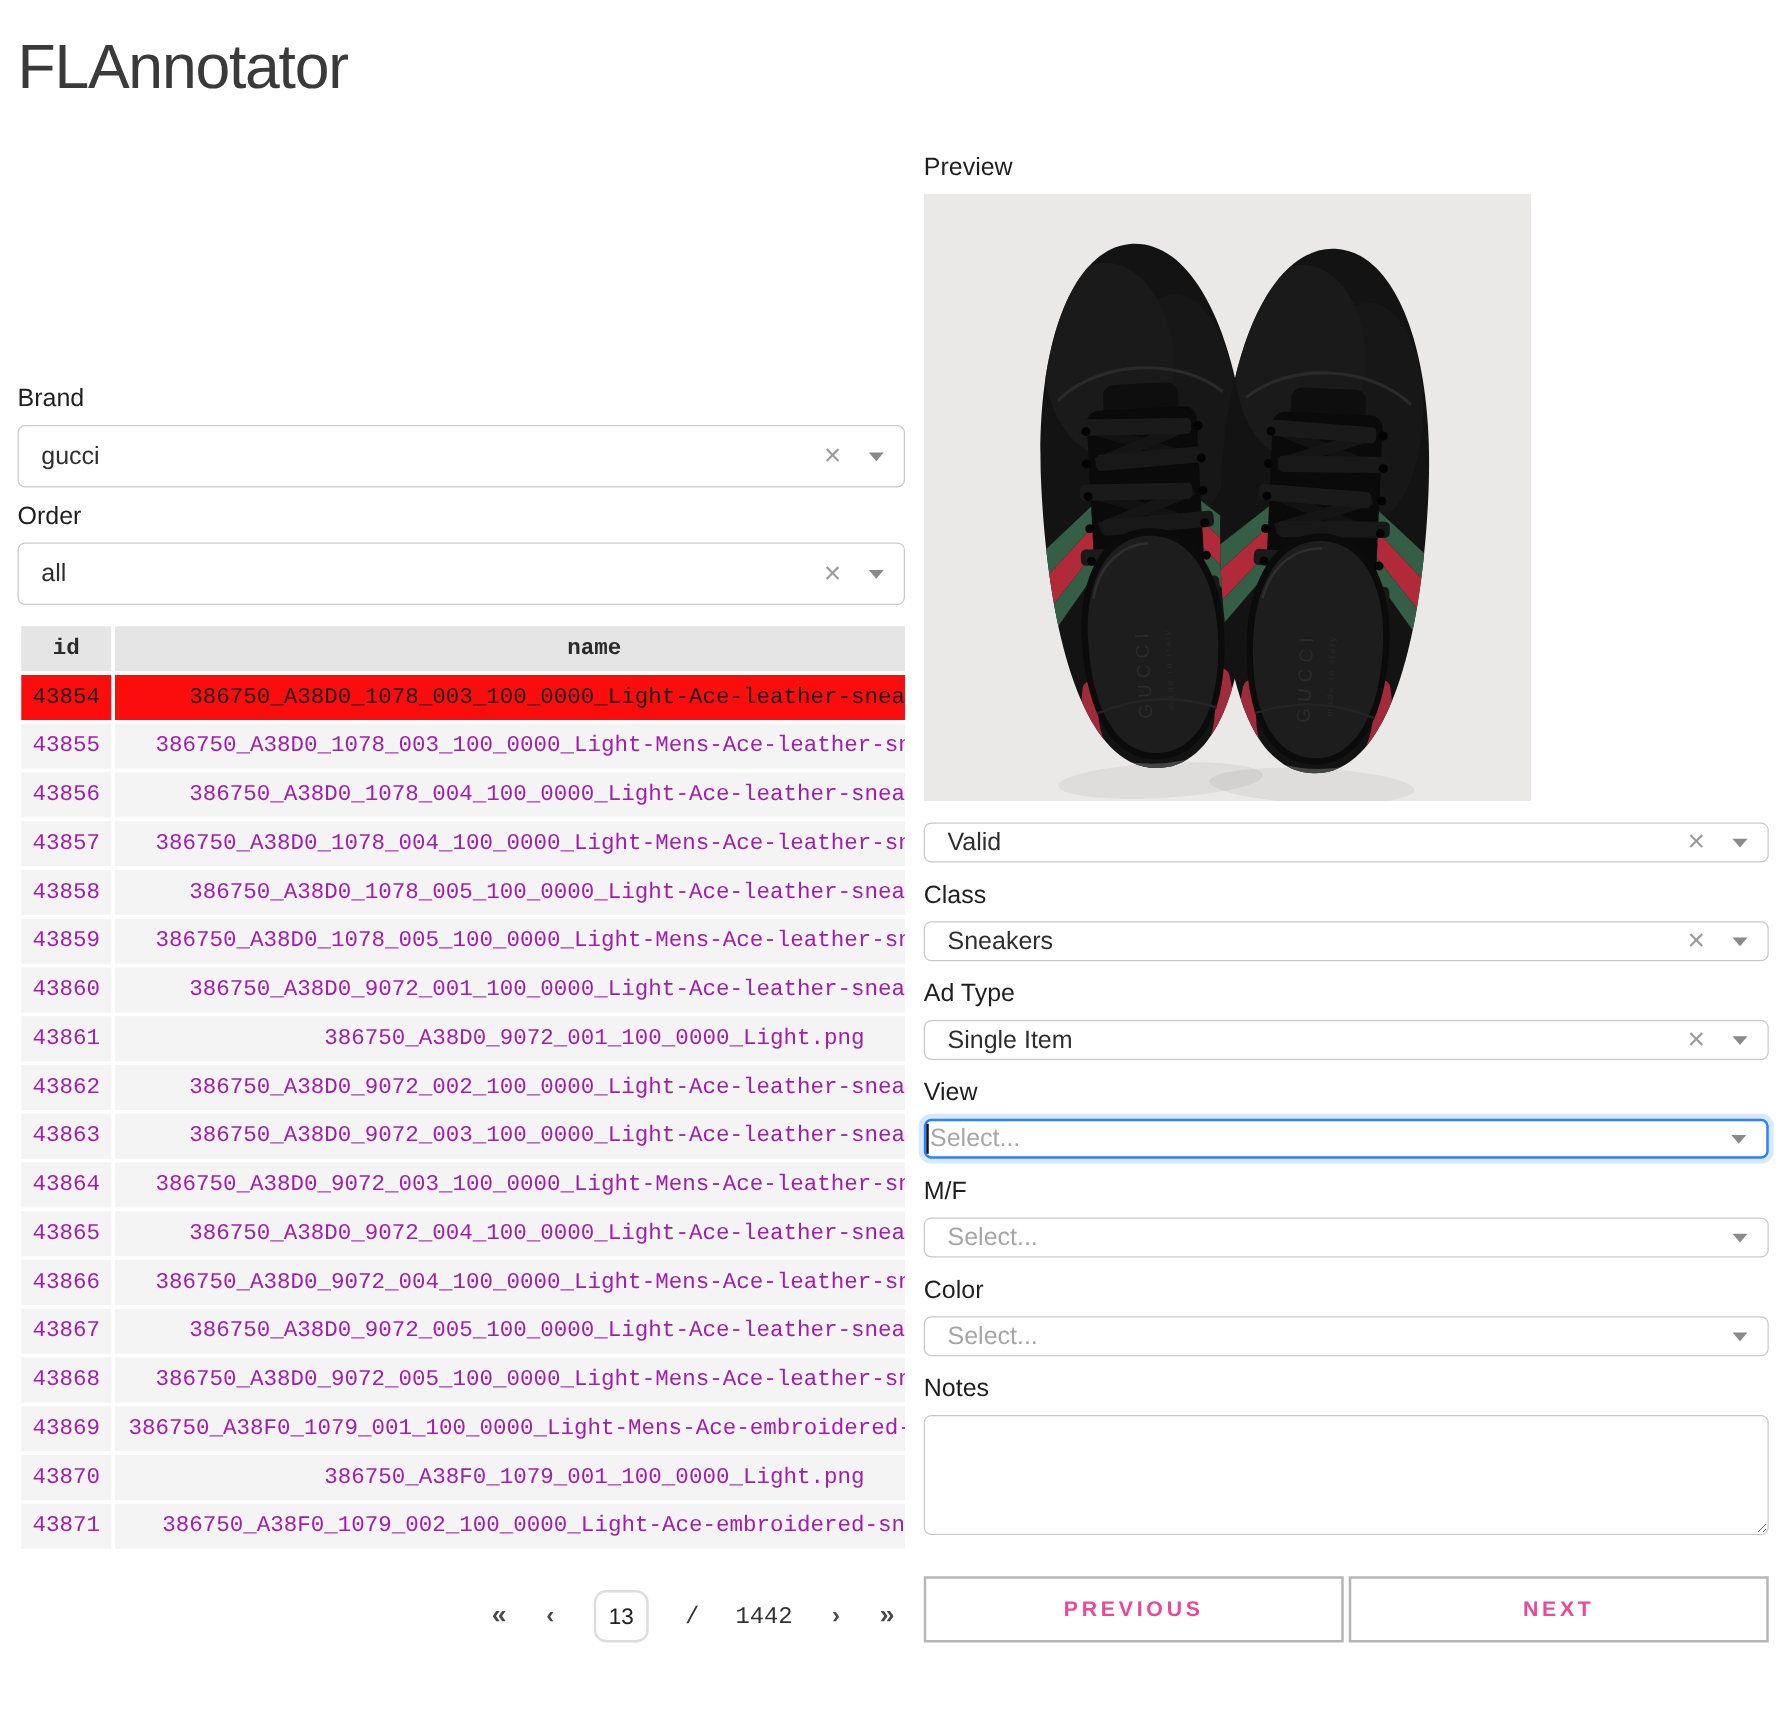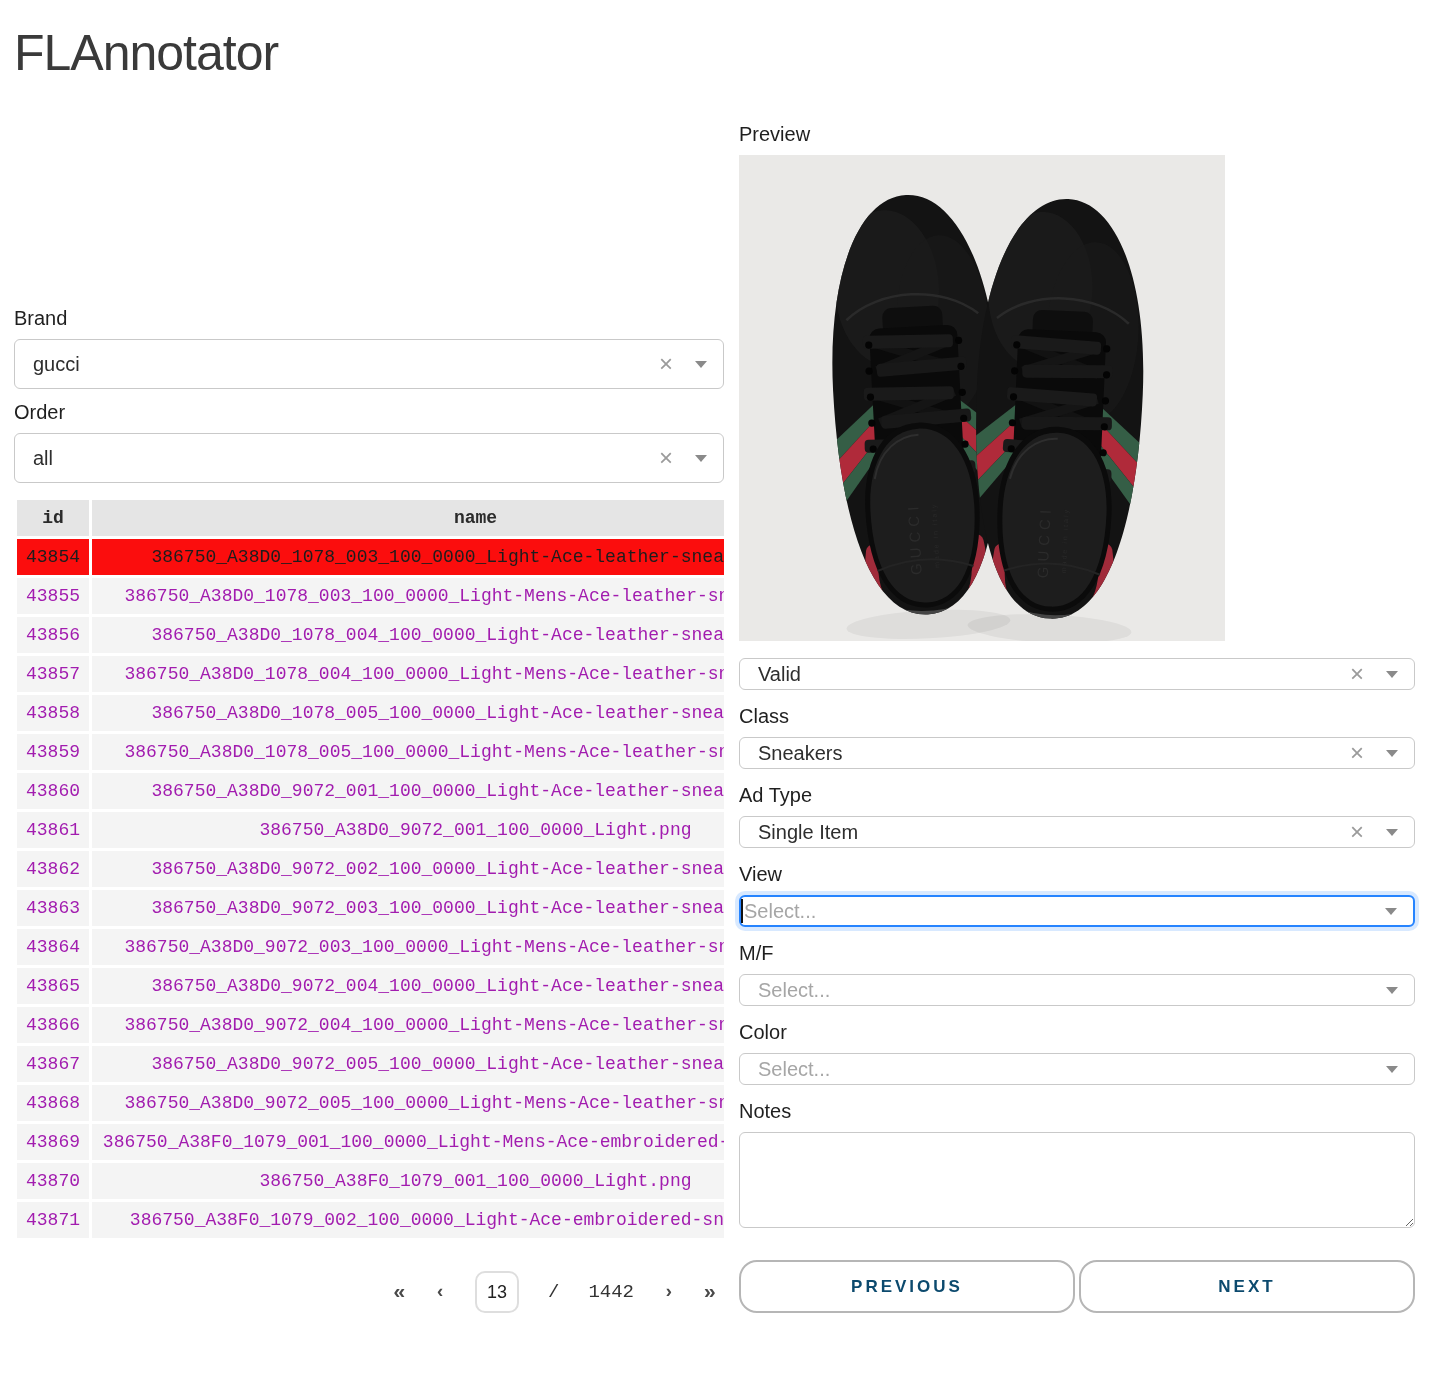--- a/index.html
+++ b/index.html
@@ -79,23 +79,23 @@
   textarea.notes {
     width: 100%; height: 96px;
     border: 1px solid #c9c9c9; border-radius: 6px;
     font-family: "Liberation Sans", sans-serif; font-size: 18px; color: #333;
     padding: 10px 12px; resize: both; outline: none;
   }
 
   .btn-row { display: flex; gap: 4px; margin-top: 28px; }
   .nav-btn {
     flex: 1; height: 53px;
-    background: #fff; border: 2px solid #b6b6b6; border-radius: 18px;
+    background: #fff; border: 2px solid #b6b6b6; border-radius: 0;
     font-family: "Liberation Sans", sans-serif;
-    font-size: 17px; font-weight: bold; letter-spacing: 3px; color: #0c4a6e;
+    font-size: 17px; font-weight: bold; letter-spacing: 3px; color: #ec4899;
     cursor: pointer;
   }
 </style>
 </head>
 <body>
 
 <div class="page">
   <h1 class="app-title">FLAnnotator</h1>
 
   <div class="columns">

